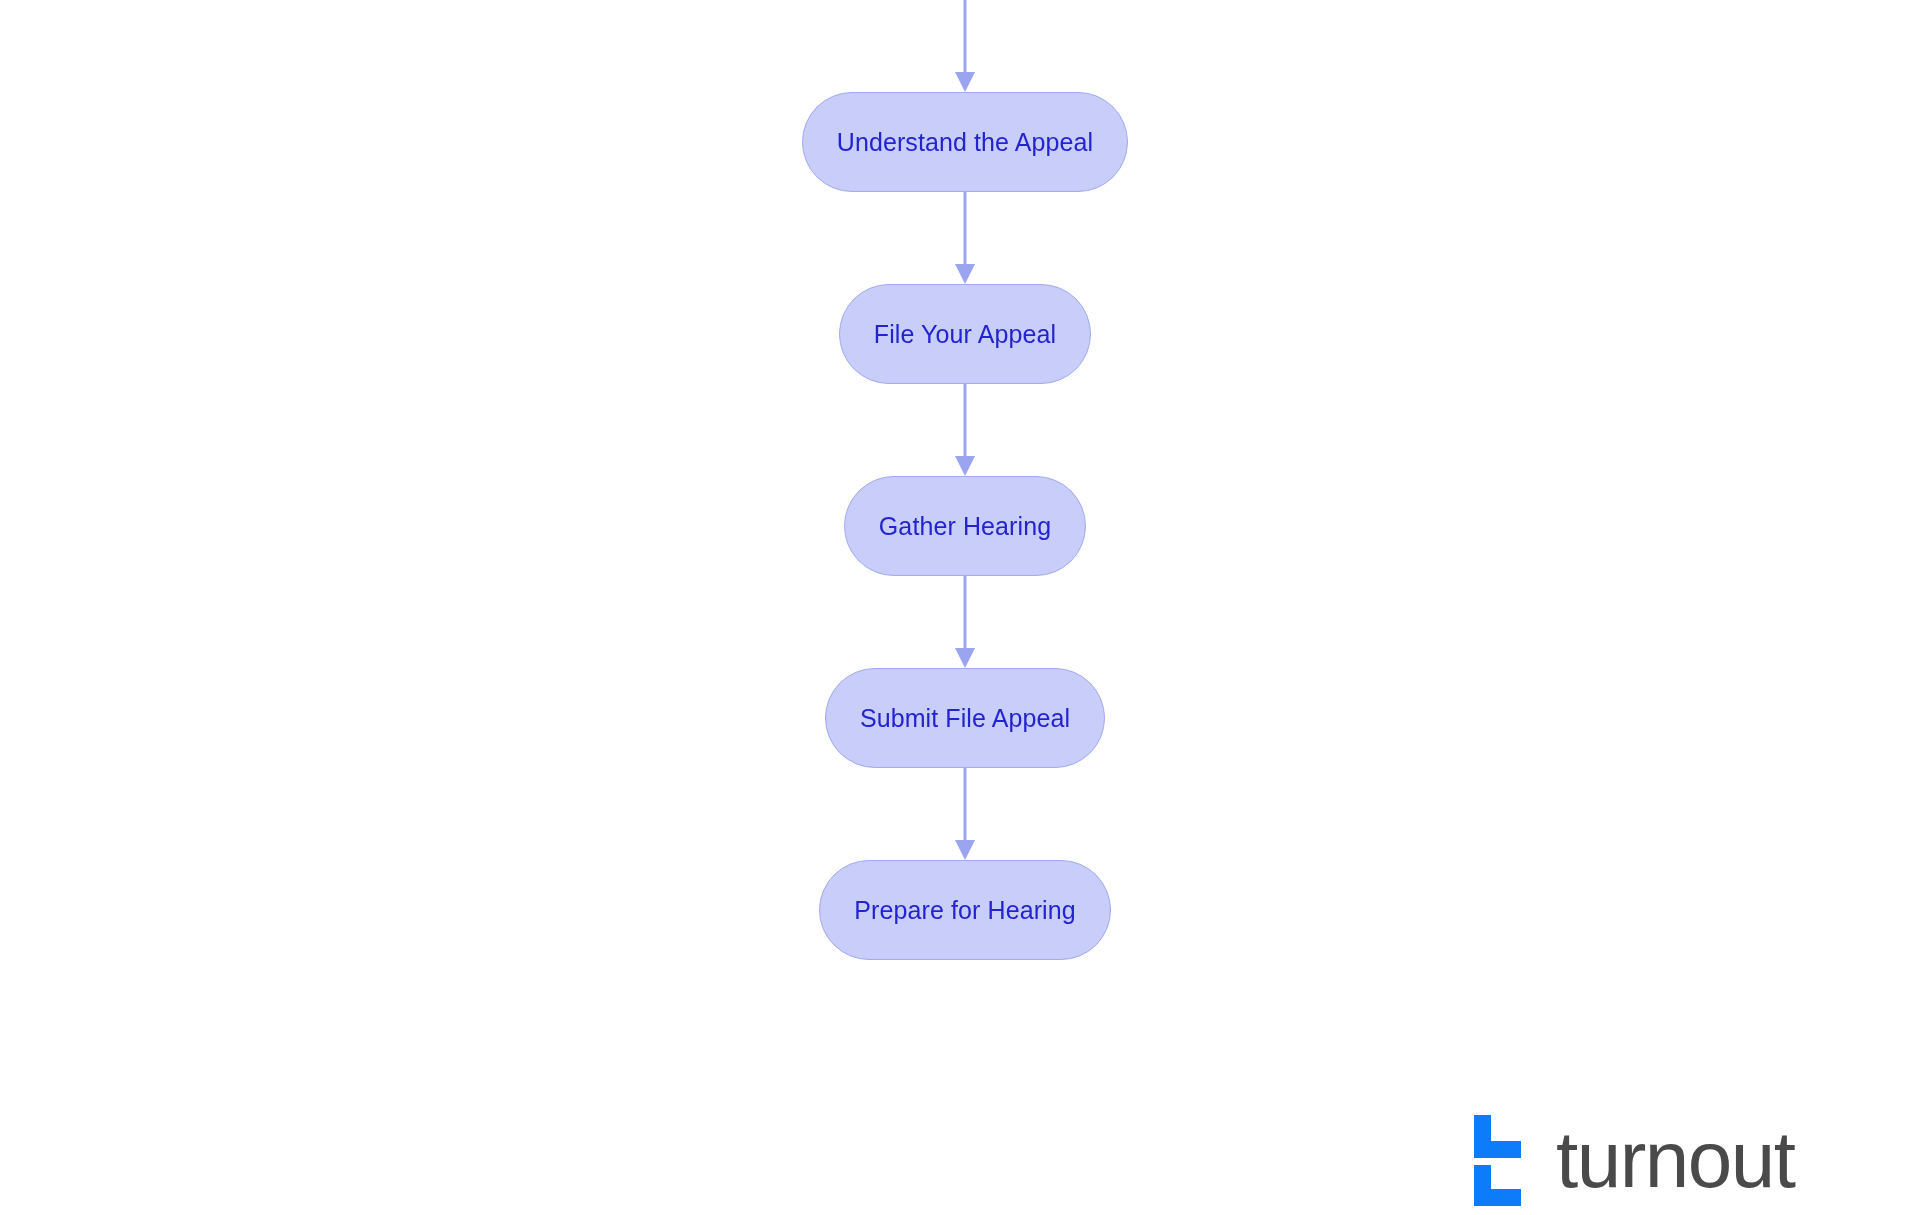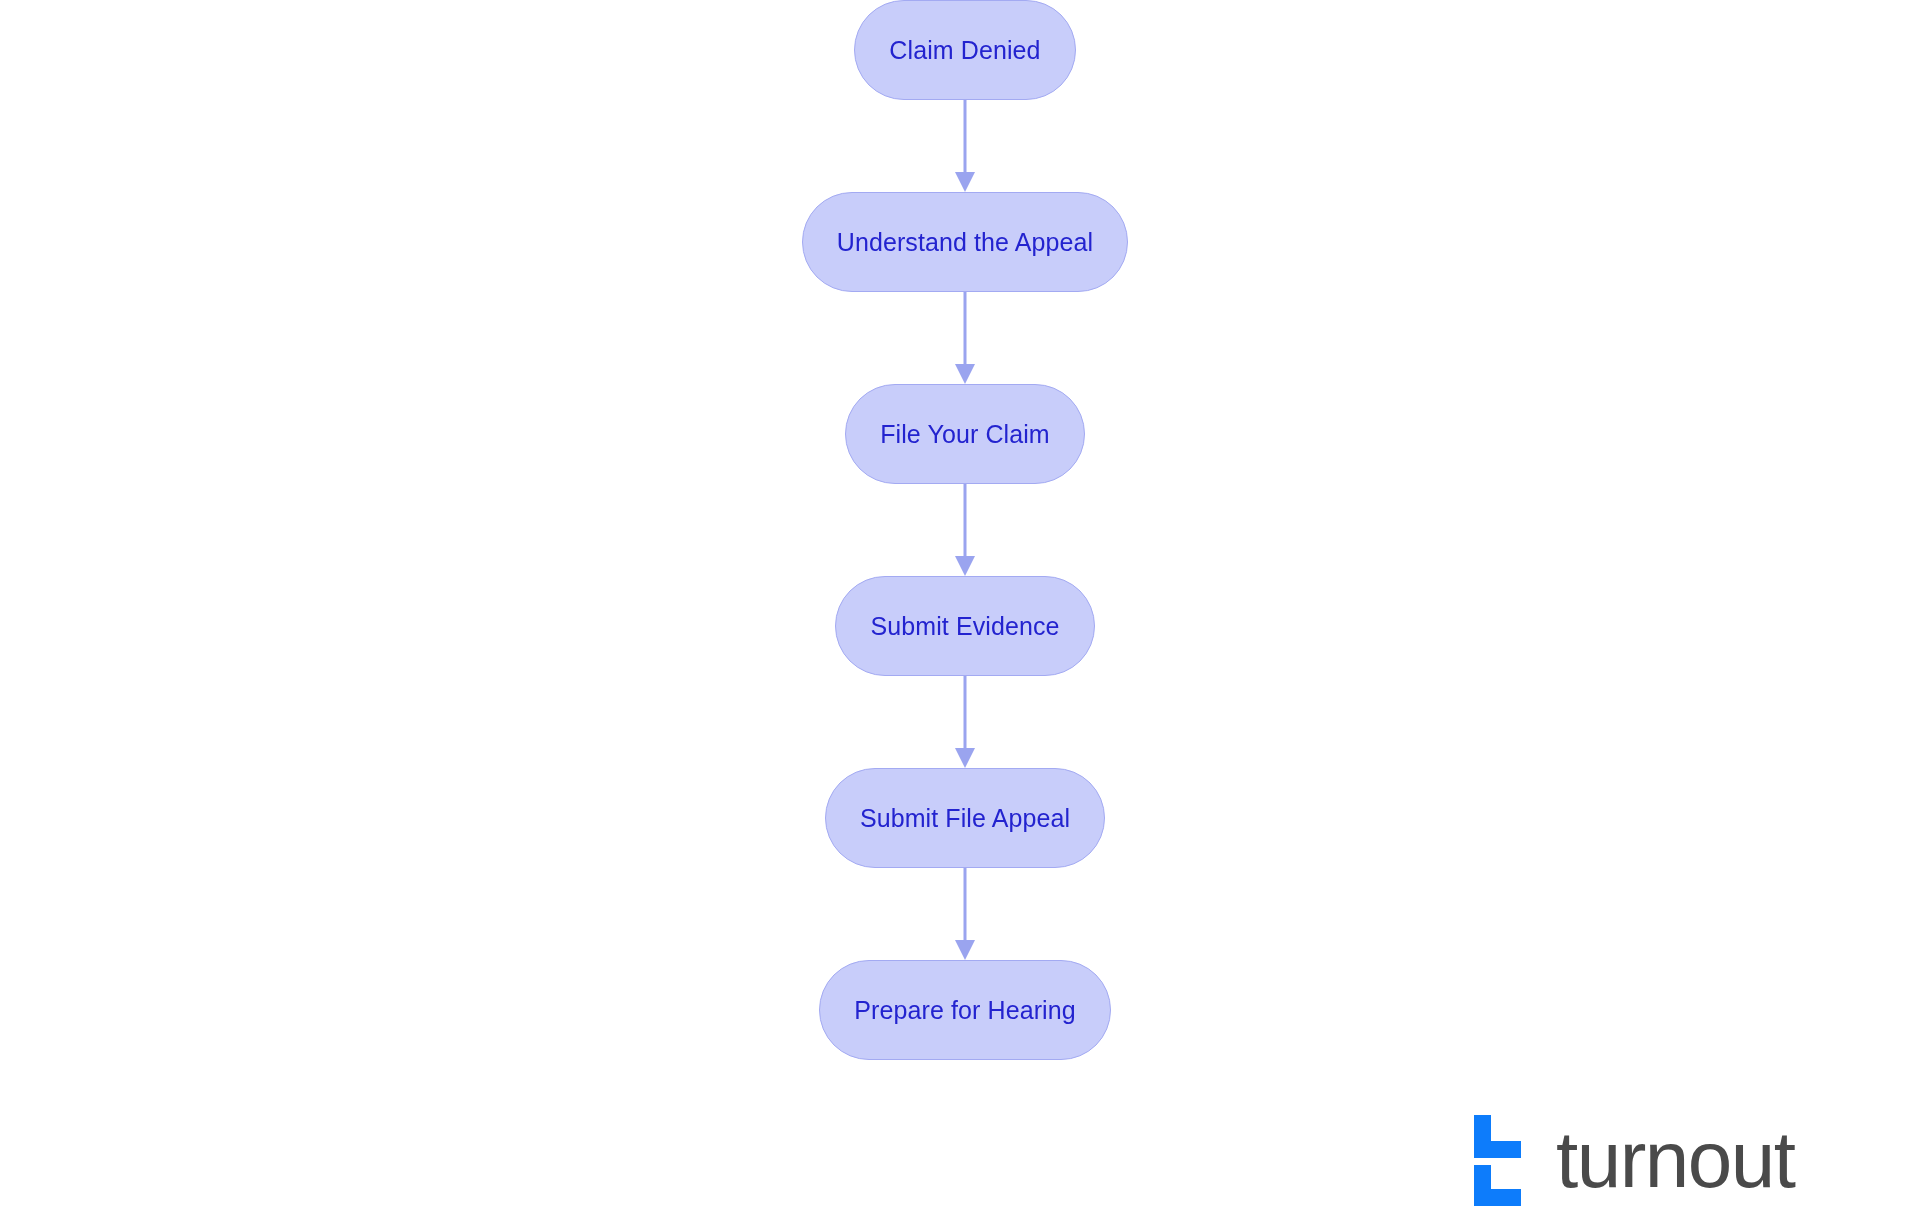--- a/index.html
+++ b/index.html
@@ -117,49 +117,46 @@
   }
 </style>
 </head>
 <body>
 
 <div id="canvas">
 
   <div id="flowchart">
     <div class="flow-column">
 
-      <div class="node">
-        <span class="node-label">Claim Denied</span>
-      </div>
 
       <div class="connector">
         <span class="stem"></span>
         <span class="head"></span>
       </div>
 
       <div class="node">
         <span class="node-label">Understand the Appeal</span>
       </div>
 
       <div class="connector">
         <span class="stem"></span>
         <span class="head"></span>
       </div>
 
       <div class="node">
-        <span class="node-label">File Your Claim</span>
+        <span class="node-label">File Your Appeal</span>
       </div>
 
       <div class="connector">
         <span class="stem"></span>
         <span class="head"></span>
       </div>
 
       <div class="node">
-        <span class="node-label">Submit Evidence</span>
+        <span class="node-label">Gather Hearing</span>
       </div>
 
       <div class="connector">
         <span class="stem"></span>
         <span class="head"></span>
       </div>
 
       <div class="node">
         <span class="node-label">Submit File Appeal</span>
       </div>

